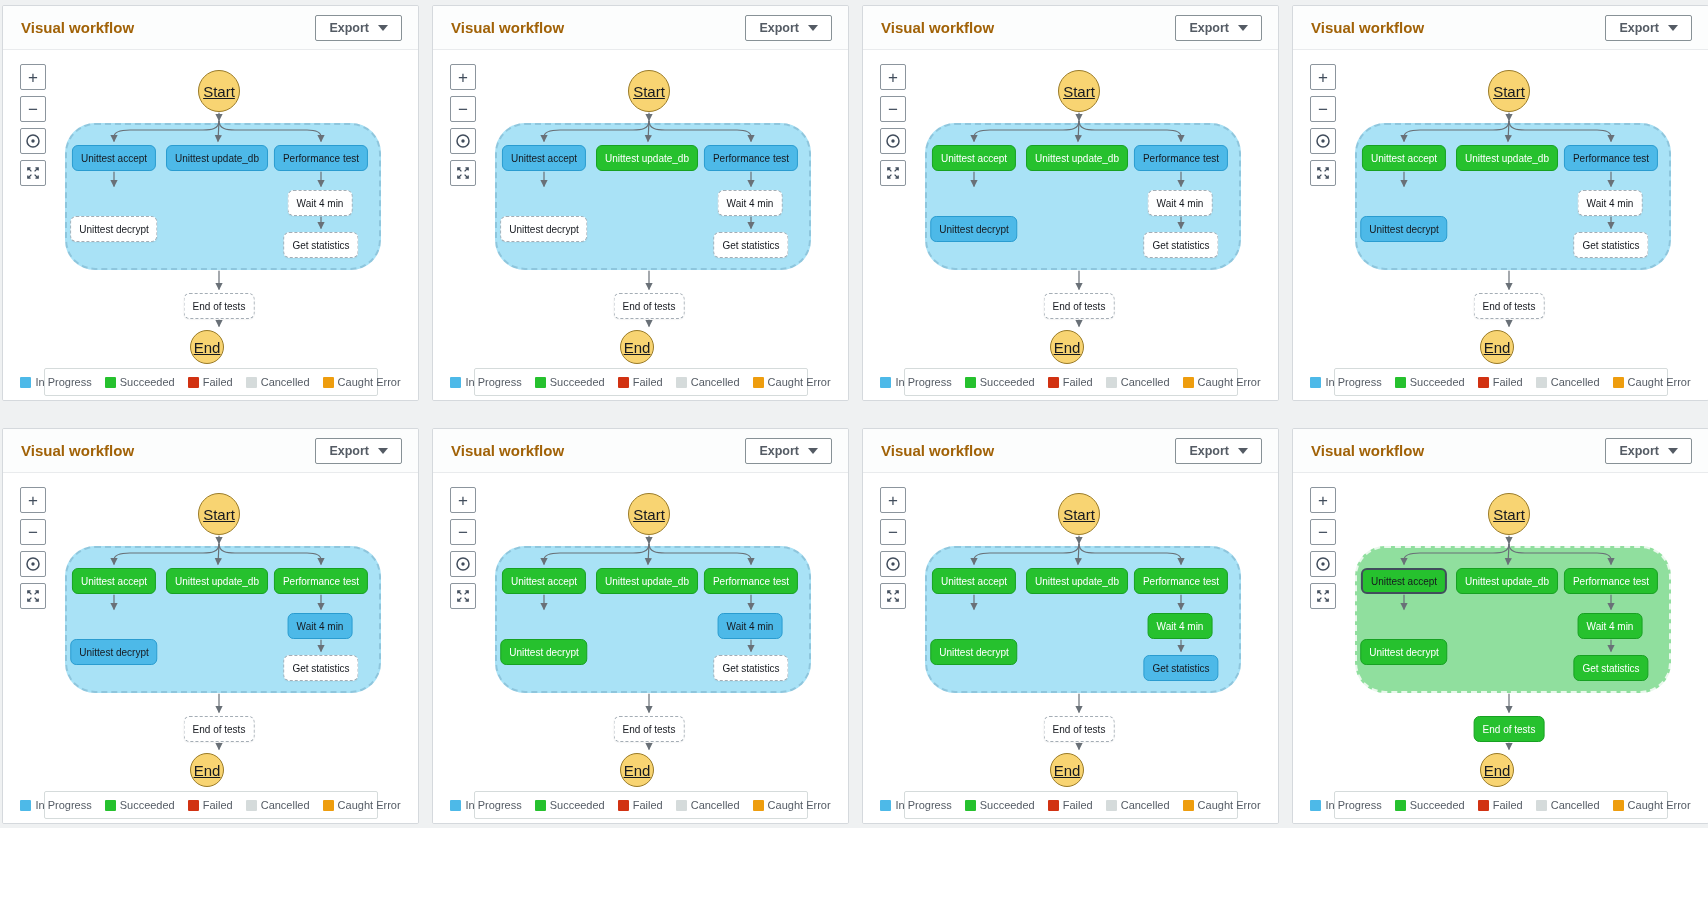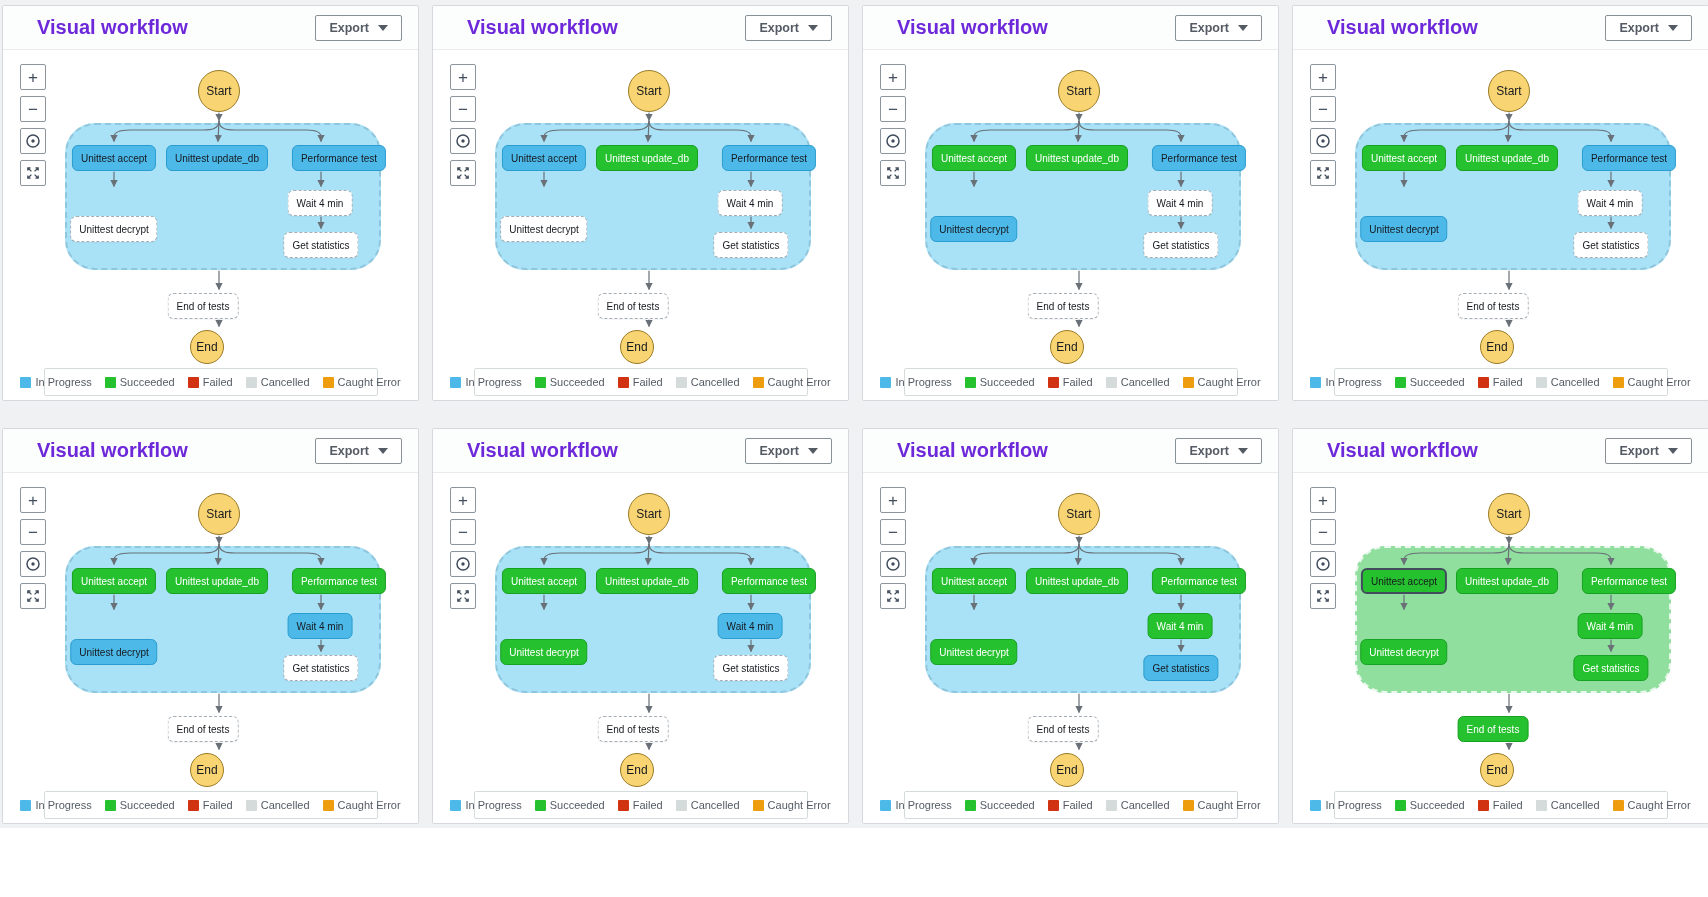--- a/index.html
+++ b/index.html
@@ -15,21 +15,21 @@
   }
   .panel{
     box-sizing:border-box;width:417px;height:396px;background:#fff;
     border:1px solid #d5d9dd;border-radius:2px;position:relative;overflow:hidden;
   }
   .panel-header{
     height:44px;display:flex;align-items:center;justify-content:space-between;
     padding:0 16px 0 18px;border-bottom:1px solid #e9ebed;background:#fcfdfd;
     box-sizing:border-box;
   }
-  .panel-title{margin:16px;font-size:20px;font-weight:bold;color:#6d28d9;}
+  .panel-title{margin:0;font-size:15px;font-weight:bold;color:#a16207;}
   .export-btn{
     display:flex;align-items:center;gap:9px;height:26px;padding:0 13px;
     background:#fff;border:1px solid #879196;border-radius:2px;
     font-family:inherit;font-size:12.5px;font-weight:bold;color:#545b64;cursor:pointer;
   }
   .caret{
     width:0;height:0;border-left:5px solid transparent;border-right:5px solid transparent;
     border-top:6px solid #545b64;display:inline-block;
   }
   .canvas{position:relative;height:351px;background:#fff;}
@@ -51,29 +51,29 @@
     position:absolute;height:26px;display:flex;align-items:center;justify-content:center;
     padding:0 8px;font-size:10px;border-radius:6px;transform:translateX(-50%);
     white-space:nowrap;z-index:3;box-sizing:border-box;border:1px solid transparent;
   }
   .st-in_progress{background:var(--status-in-progress);border-color:var(--node-border-in-progress);color:#16191f;}
   .st-succeeded{background:var(--status-succeeded);border-color:var(--node-border-succeeded);color:#fff;}
   .st-pending{background:#fff;border:1px dashed var(--node-border-pending);color:#16191f;box-shadow:0 1px 1px rgba(0,0,0,0.04);}
   .node.selected{border:2px solid #414d5c;color:#16191f;}
   .p-accept{left:111px;top:95px;}
   .p-update{left:214px;top:95px;}
-  .p-perf{left:336px;top:95px;}
+  .p-perf{left:318px;top:95px;}
   .p-decrypt{left:111px;top:140px;margin-top:26px;}
   .p-wait{left:317px;top:140px;}
   .p-stats{left:318px;top:182px;}
-  .p-eot{left:200px;top:243px;}
+  .p-eot{left:216px;top:243px;}
   .circle{
     position:absolute;z-index:3;border-radius:50%;display:flex;align-items:center;justify-content:center;
-    font-size:12px;color:#16191f;background:var(--start-end-fill);
-    border:1px solid var(--start-end-border);transform:translateX(-50%);box-sizing:border-box;
+    font-size:15px;color:#16191f;background:var(--start-end-fill);
+    border:1px solid var(--start-end-border);transform:translateX(-50%);box-sizing:border-box;text-decoration:underline;
   }
   .start{left:216px;top:20px;width:42px;height:42px;}
   .end{left:204px;top:280px;width:34px;height:34px;}
   .legend{
     position:absolute;left:50%;bottom:5px;transform:translateX(-50%);
     width:334px;height:28px;border:1px solid #d5dbdb;border-radius:2px;background:#fff;
     display:flex;align-items:center;justify-content:center;gap:13px;z-index:5;box-sizing:border-box;
   }
   .li{display:flex;align-items:center;gap:4px;font-size:11px;color:#545b64;white-space:nowrap;}
   .sq{width:11px;height:11px;border-radius:1px;display:inline-block;}

